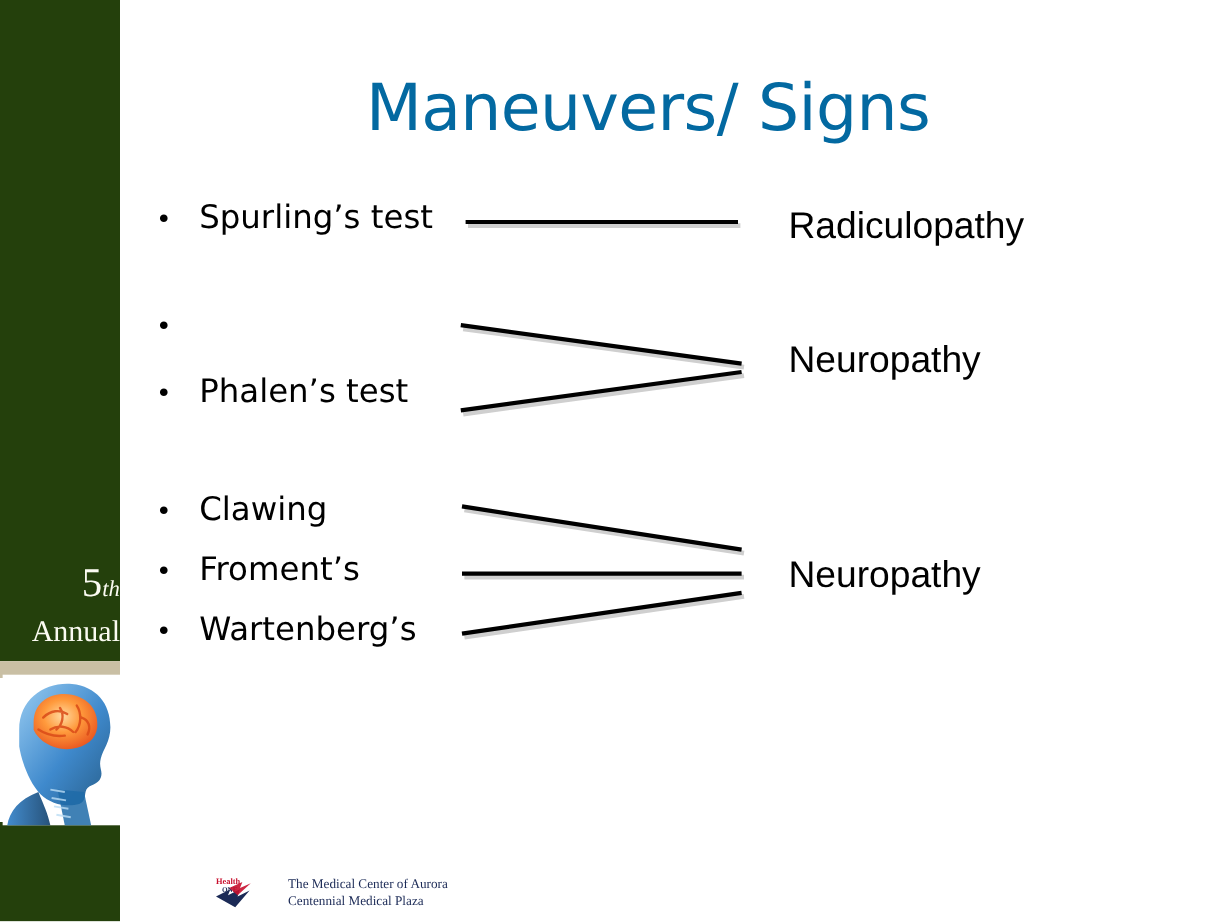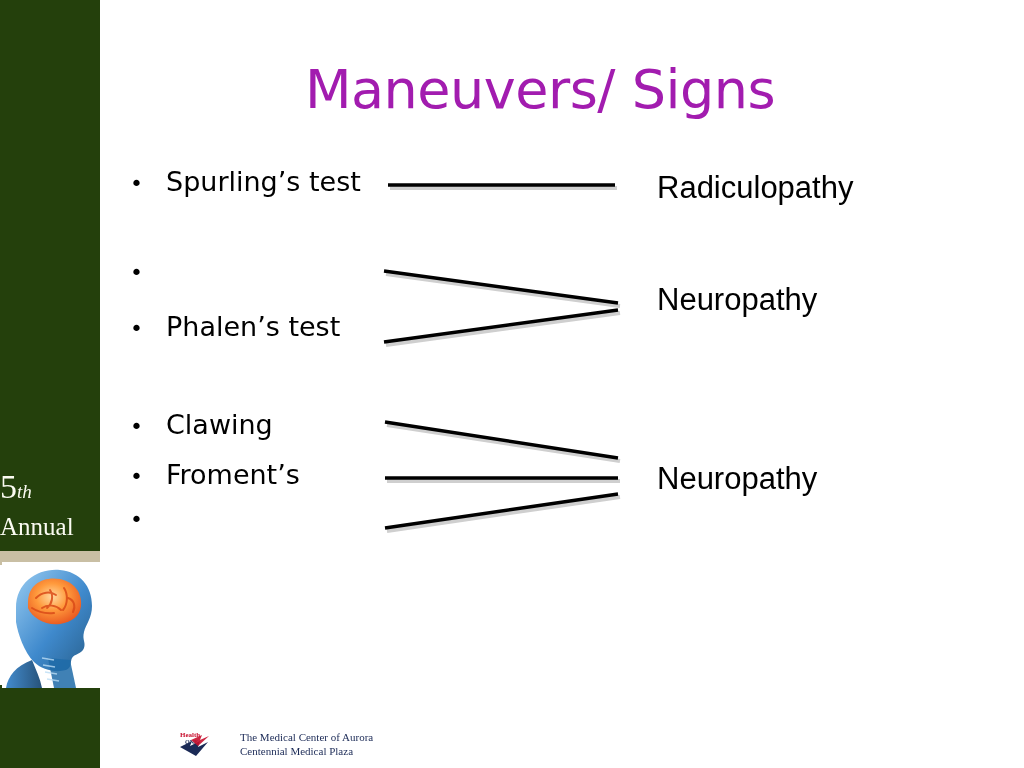--- a/index.html
+++ b/index.html
@@ -39,21 +39,21 @@
     top: 551px;
     width: 100px;
     height: 14px;
     background: #C9BFA4;
   }
   .annual-block {
     position: absolute;
     left: 0;
     top: 470px;
     width: 100px;
-    text-align: left;
+    text-align: right;
     color: #FBFBF2;
     font-family: "Liberation Serif", serif;
     line-height: 1.0;
   }
   .annual-num {
     font-size: 34px;
     font-style: normal;
   }
   .annual-th {
     font-size: 19px;
@@ -176,21 +176,21 @@
   
   .slide-title {
     position: absolute;
     left: 130px;
     top: 58px;
     width: 820px;
     text-align: center;
     font-family: "DejaVu Sans", sans-serif;
     font-size: 54px;
     font-weight: 400;
-    color: #a21caf;
+    color: #0369a1;
     letter-spacing: -0.5px;
   }
 
   
   .bullet {
     position: absolute;
     display: flex;
     align-items: baseline;
     font-family: "DejaVu Sans", sans-serif;
     font-size: 27px;
@@ -324,20 +324,21 @@
       <div class="bullet" style="left: 130px; top: 409px;">
         <span class="dot">•</span>
         <span>Clawing</span>
       </div>
       <div class="bullet" style="left: 130px; top: 459px;">
         <span class="dot">•</span>
         <span>Froment’s</span>
       </div>
       <div class="bullet" style="left: 130px; top: 509px;">
         <span class="dot">•</span>
+        <span>Wartenberg’s</span>
       </div>
     </div>
 
   <div id="diagnoses-list">
       <div class="diagnosis" style="left: 657px; top: 170px;">Radiculopathy</div>
       <div class="diagnosis" style="left: 657px; top: 282px;">Neuropathy</div>
       <div class="diagnosis" style="left: 657px; top: 461px;">Neuropathy</div>
     </div>
 
 </div>

